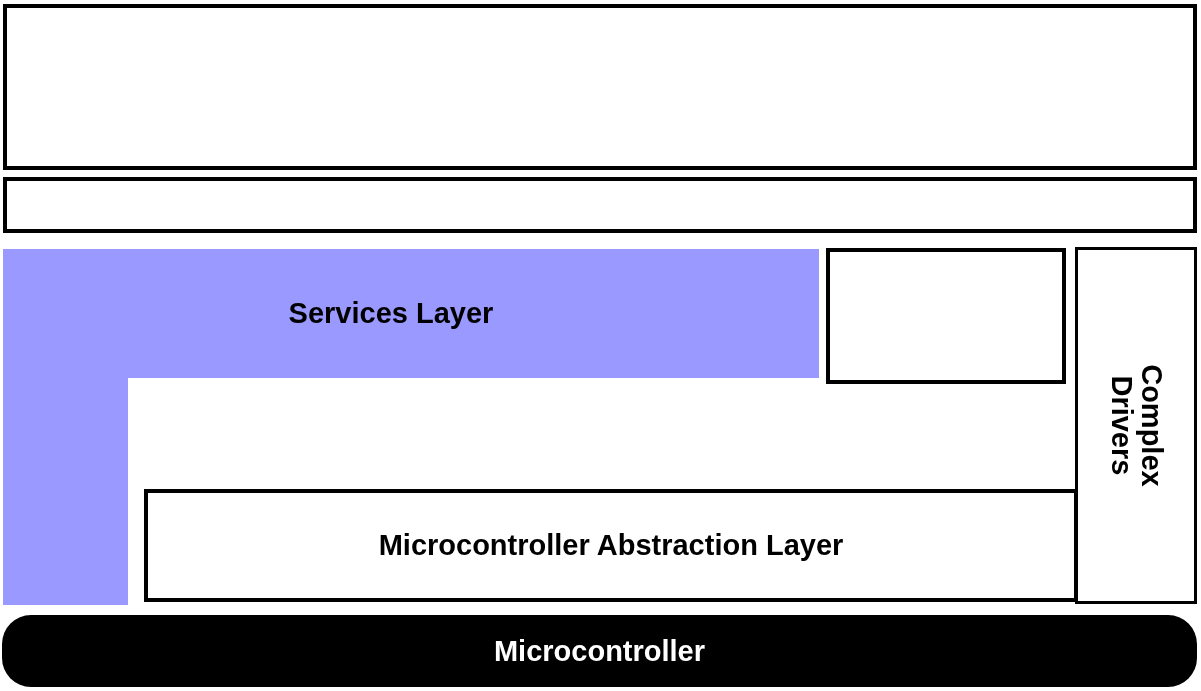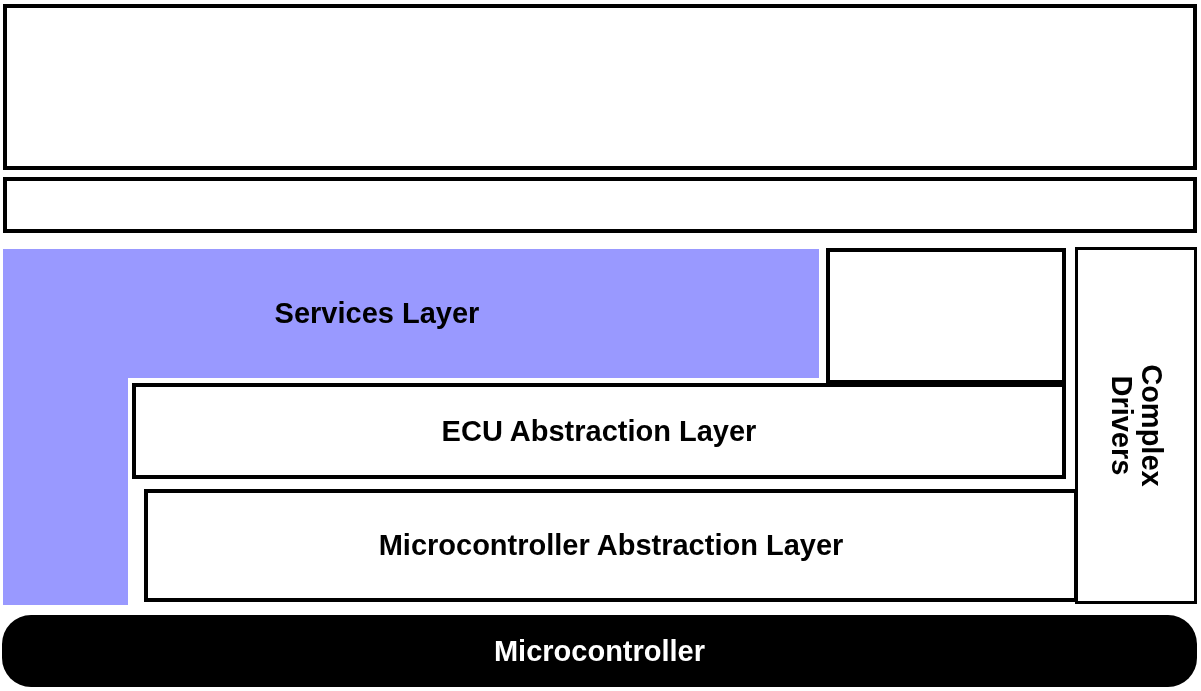--- a/index.html
+++ b/index.html
@@ -60,21 +60,21 @@
     left: 3px;
     top: 378px;
     width: 125px;
     height: 227px;
     background: #9999ff;
   }
 
   
   #services-layer {
     position: absolute;
-    left: 3px;
+    left: 17px;
     top: 249px;
     width: 748px;
     height: 129px;
     display: flex;
     align-items: center;
     justify-content: center;
     font-size: 29px;
     text-align: center;
   }
 
@@ -167,23 +167,20 @@
   <div id="bsw-purple-left"></div>
 
   <div id="services-layer">
     <span class="label">Services Layer</span>
   </div>
 
   <div class="box" id="services-right-box">
     <span class="label"></span>
   </div>
 
-  <div class="box" id="ecu-abstraction-box">
-    <span class="label">ECU Abstraction Layer</span>
-  </div>
 
   <div class="box" id="mcal-box">
     <span class="label">Microcontroller Abstraction Layer</span>
   </div>
 
   <div class="box" id="complex-drivers-box">
     <span class="label">Complex Drivers</span>
   </div>
 
   <div id="microcontroller-bar">

